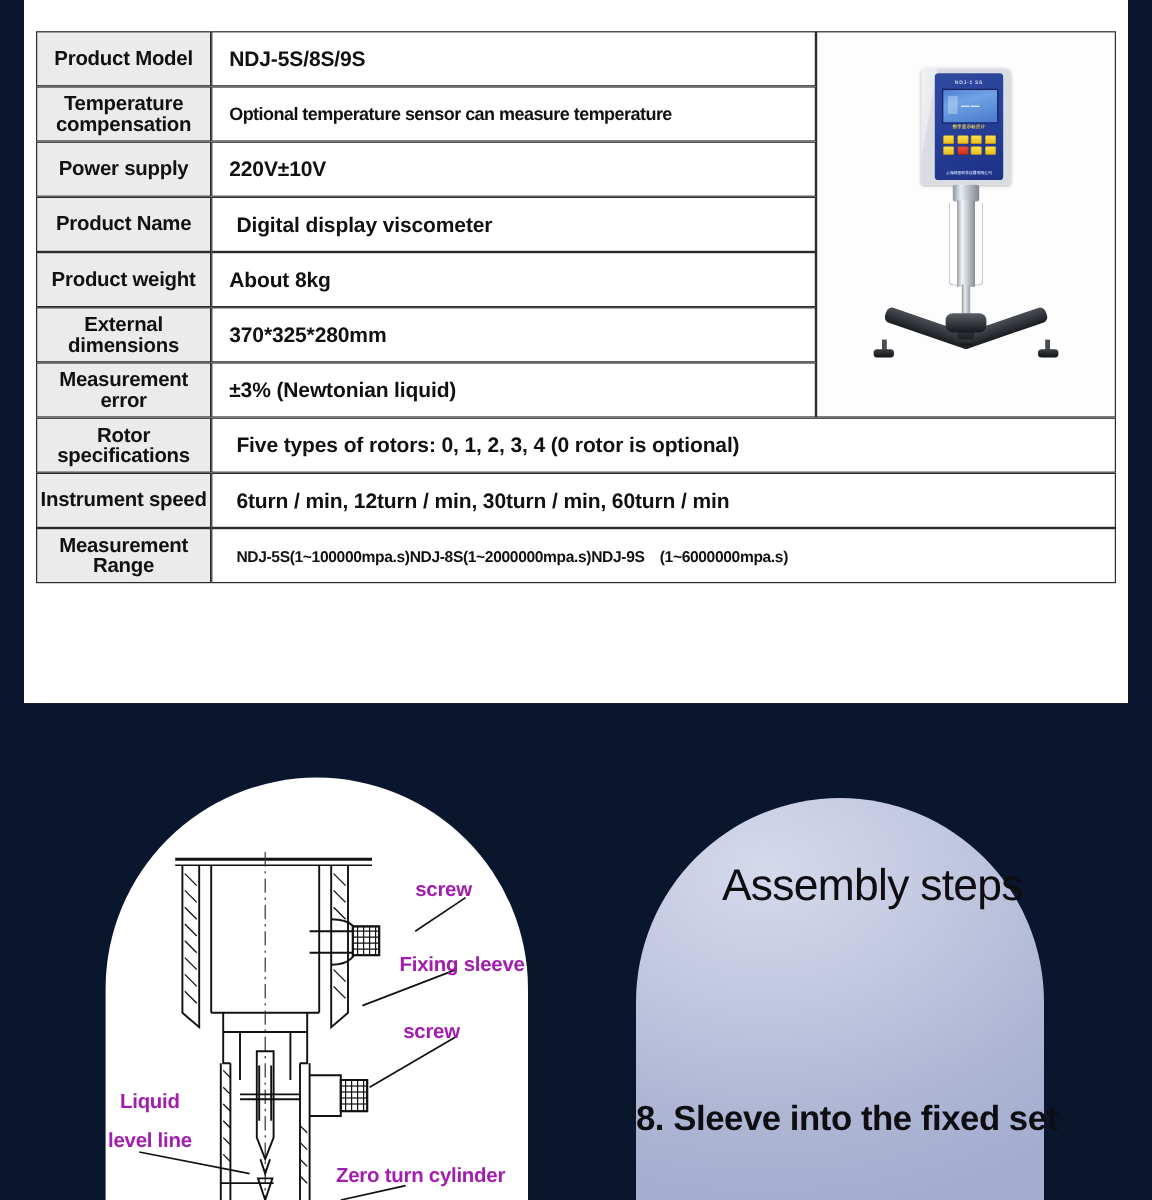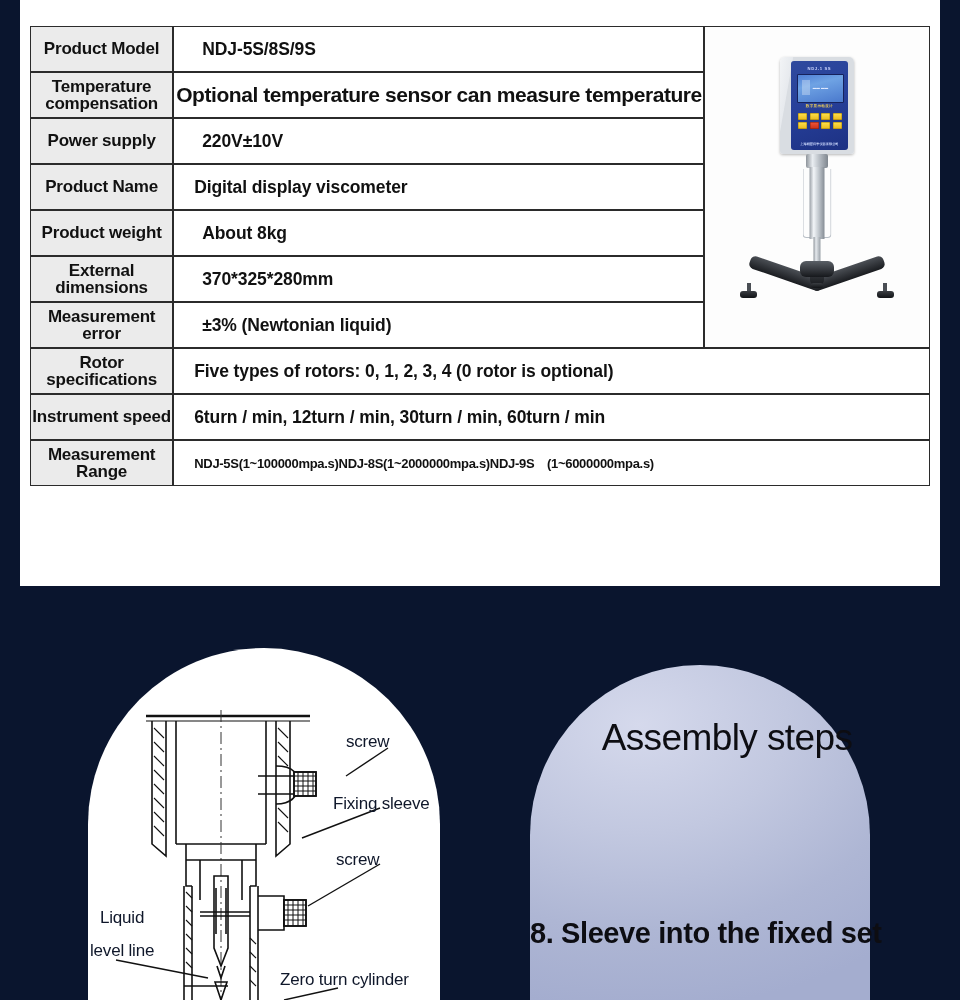--- a/index.html
+++ b/index.html
@@ -43,27 +43,27 @@
     background: #ebebeb;
     text-align: center;
     font-size: 17px;
     line-height: 1.02;
     padding: 2px 1px;
     letter-spacing: -0.2px;
   }
   td.val {
     background: #ffffff;
     font-size: 17.5px;
-    padding-left: 28px;
+    padding-left: 14px;
     letter-spacing: -0.1px;
     white-space: nowrap;
   }
   td.val.tight {
-    padding-left: 2px;
-    font-size: 21px;
+    padding-left: 14px;
+    font-size: 15px;
     letter-spacing: -0.45px;
   }
   td.val.wide {
     padding-left: 20px;
   }
   td.val.range {
     font-size: 13px;
     letter-spacing: -0.3px;
   }
 
@@ -260,22 +260,22 @@
   #step-2 { top: 252px; }
 
   
   #drawing {
     position: absolute;
     left: 0; top: 0; width: 352px; height: 352px;
   }
   .lbltx {
     position: absolute;
     font-size: 17px;
-    font-weight: normal;
-    color: #0f172a;
+    font-weight: bold;
+    color: #a21caf;
     white-space: nowrap;
     letter-spacing: -0.2px;
   }
   #lbl-screw1  { left: 258px; top: 84px; }
   #lbl-sleeve  { left: 245px; top: 146px; }
   #lbl-screw2  { left: 248px; top: 202px; }
   #lbl-liquid1 { left: 12px;  top: 260px; }
   #lbl-liquid2 { left: 2px;   top: 293px; }
   #lbl-zero    { left: 192px; top: 322px; }
 </style>

